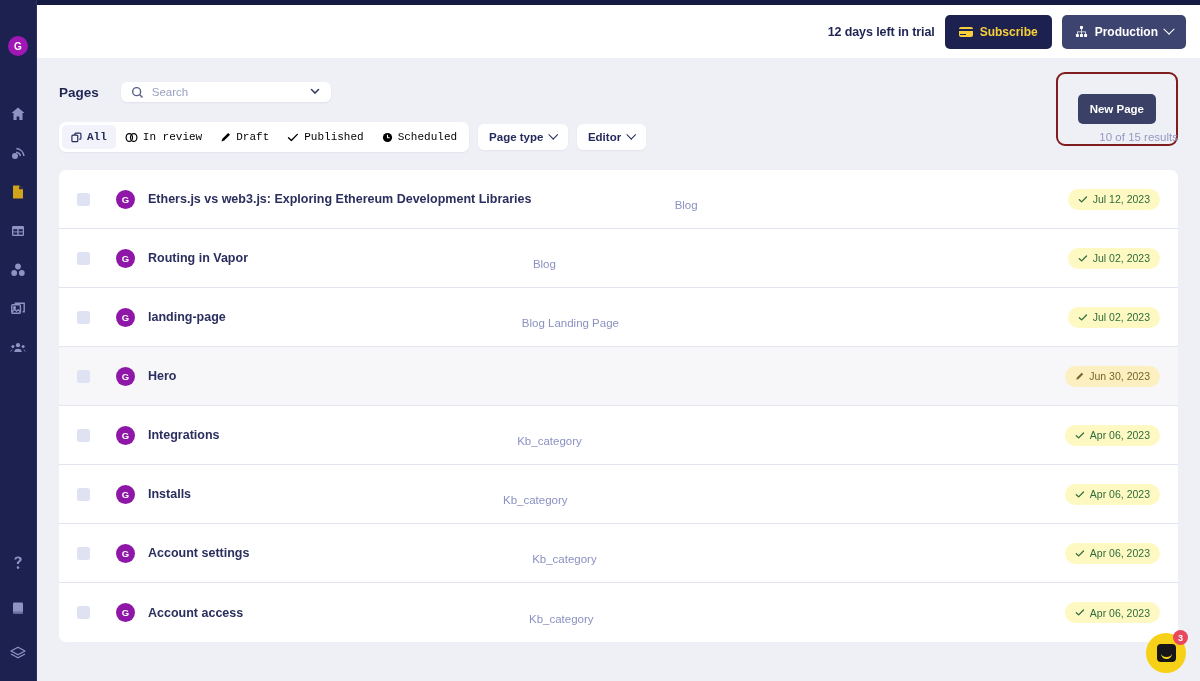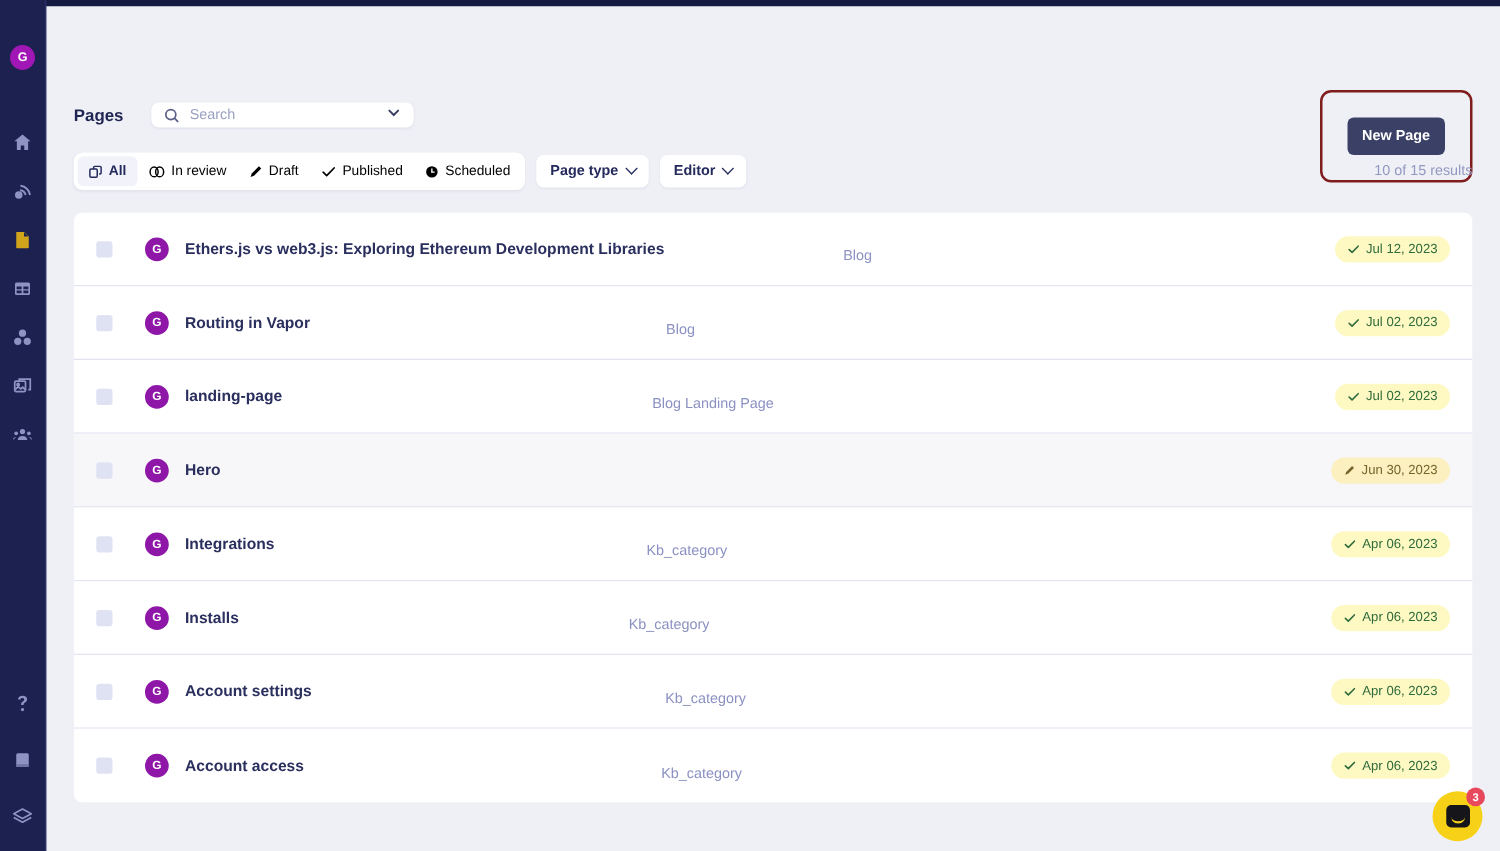--- a/index.html
+++ b/index.html
@@ -100,20 +100,21 @@
     height: 30px; padding: 0 12px; cursor: pointer;
     font-family: "Liberation Sans", sans-serif;
   }
 
   
   .filters-row { display: flex; align-items: center; padding: 20px 22px 0 22px; gap: 9px; position: relative; }
   .seg {
     background: #ffffff; border-radius: 7px; height: 30px;
     display: flex; align-items: flex-start; padding: 3px;
     box-shadow: 0 1px 2px rgba(30,35,90,.06);
+    font-family: Liberation Mono, monospace;
   }
   .seg-item {
     display: flex; align-items: center; gap: 5px;
     height: 24px; padding: 0 9px; border-radius: 5px;
     font-size: 11px; color: #868cb; cursor: pointer; white-space: nowrap;
   }
   .seg-item.active { background: #f2f3fa; color: #242a5c; font-weight: bold; }
   .seg-item svg { display: block; }
   .drop {
     background: #ffffff; border-radius: 6px; height: 26px;
@@ -254,20 +255,38 @@
       </div>
       <div class="sb-ico">
         <svg width="18" height="18" viewBox="0 0 18 18" fill="none" stroke="currentColor" stroke-width="1.3" stroke-linejoin="round">
             <path d="M9 3.2 16 7l-7 3.8L2 7z"></path>
             <path d="M2 10l7 3.8L16 10"></path>
           </svg>
       </div>
     </div>
   </div>
 
+  <div class="header">
+    <span class="trial-text">12 days left in trial</span>
+    <button class="btn-subscribe">
+      <span class="card-ico"></span>
+      <span>Subscribe</span>
+    </button>
+    <button class="btn-production">
+      <svg width="13" height="13" viewBox="0 0 14 14" fill="currentColor">
+          <rect x="5.4" y="1" width="3.2" height="3.2" rx=".6"></rect>
+          <rect x="1" y="9.6" width="3.2" height="3.2" rx=".6"></rect>
+          <rect x="5.4" y="9.6" width="3.2" height="3.2" rx=".6"></rect>
+          <rect x="9.8" y="9.6" width="3.2" height="3.2" rx=".6"></rect>
+          <path d="M6.6 4.2h.8v2.6h-.8zM2.2 7h9.6v.8H2.2zM2.2 7h.8v2.6h-.8zM6.6 7h.8v2.6h-.8zM11 7h.8v2.6H11z"></path>
+        </svg>
+      <span>Production</span>
+      <span class="chev"></span>
+    </button>
+  </div>
 
   <div class="body-area">
 
     <div class="pages-bar">
       <div class="pages-title">Pages</div>
 
       <div class="search-box">
         <span class="search-ico">
           <svg width="13" height="13" viewBox="0 0 14 14" fill="none" stroke="currentColor" stroke-width="1.5">
               <circle cx="6.1" cy="6.1" r="4.3"></circle>

